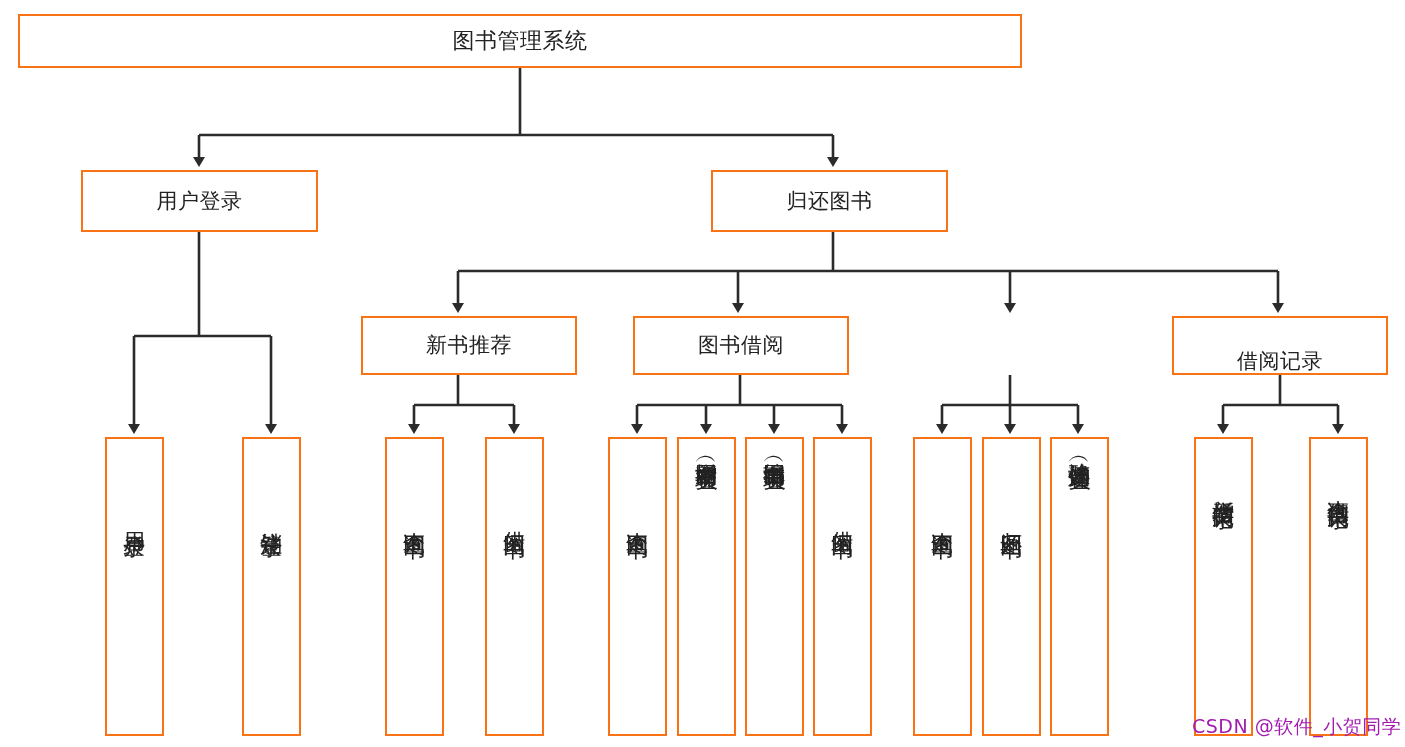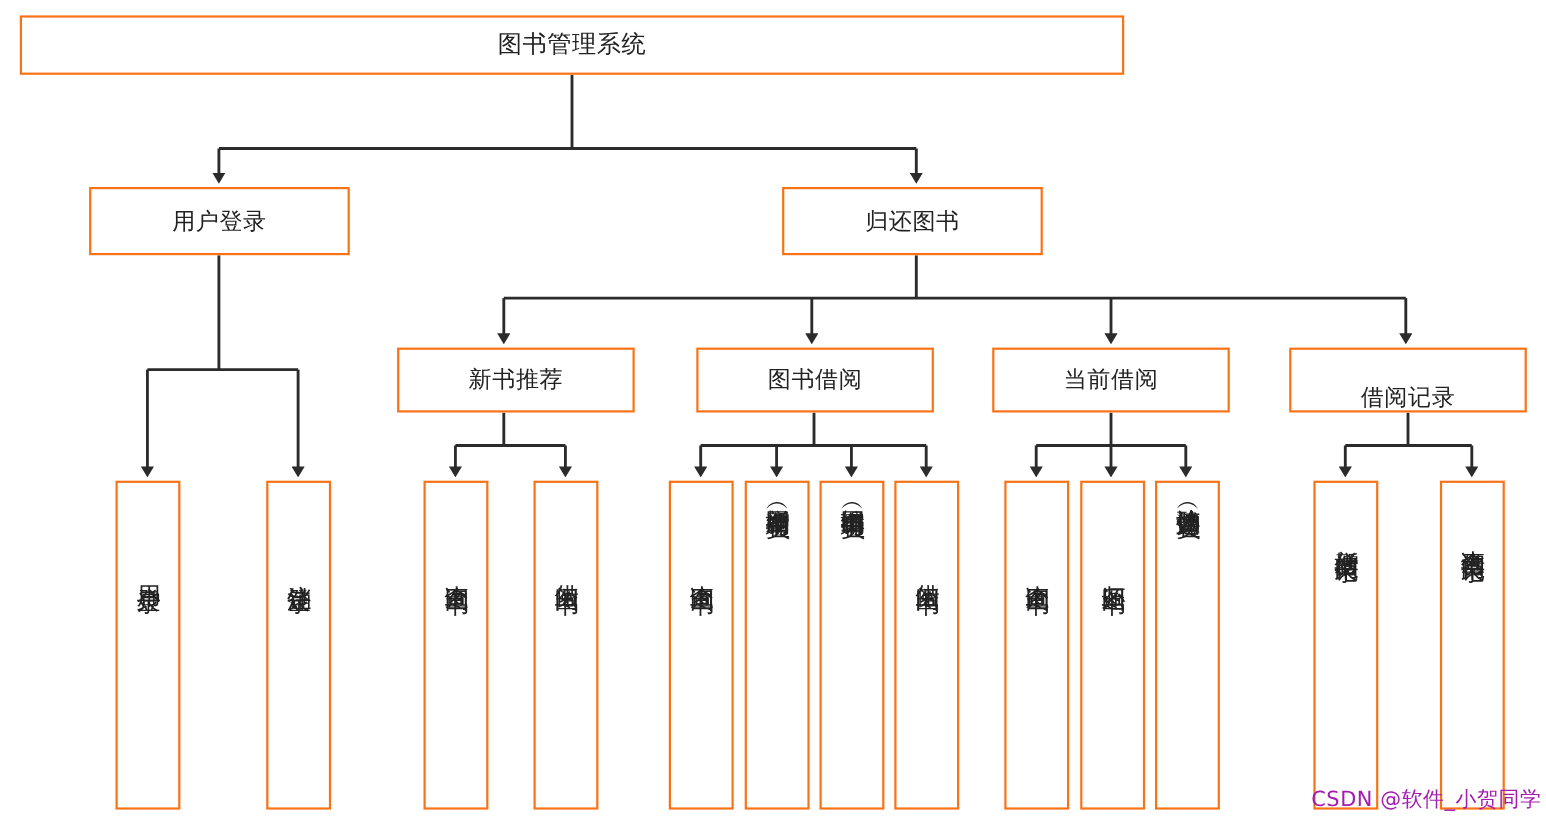--- a/index.html
+++ b/index.html
@@ -139,23 +139,20 @@
   <div class="node level1" style="left:711px; top:170px; width:237px; height:62px;">
     <span class="node-label">归还图书</span>
   </div>
 
   <div class="node level2" style="left:361px; top:316px; width:216px; height:59px;">
     <span class="node-label">新书推荐</span>
   </div>
   <div class="node level2" style="left:633px; top:316px; width:216px; height:59px;justify-content:center;">
     <span class="node-label">图书借阅</span>
   </div>
-  <div class="node level2" style="left:902px; top:316px; width:216px; height:59px;">
-    <span class="node-label">当前借阅</span>
-  </div>
   <div class="node level2" style="left:1172px; top:316px; width:216px; height:59px;align-items:flex-end;">
     <span class="node-label">借阅记录</span>
   </div>
 
   <div class="node leaf" style="left:105px; top:437px; width:59px; height:299px; padding-top:75px;">
     <span class="node-label">用户登录</span>
   </div>
   <div class="node leaf" style="left:242px; top:437px; width:59px; height:299px; padding-top:75px;">
     <span class="node-label">注销登录</span>
   </div>

